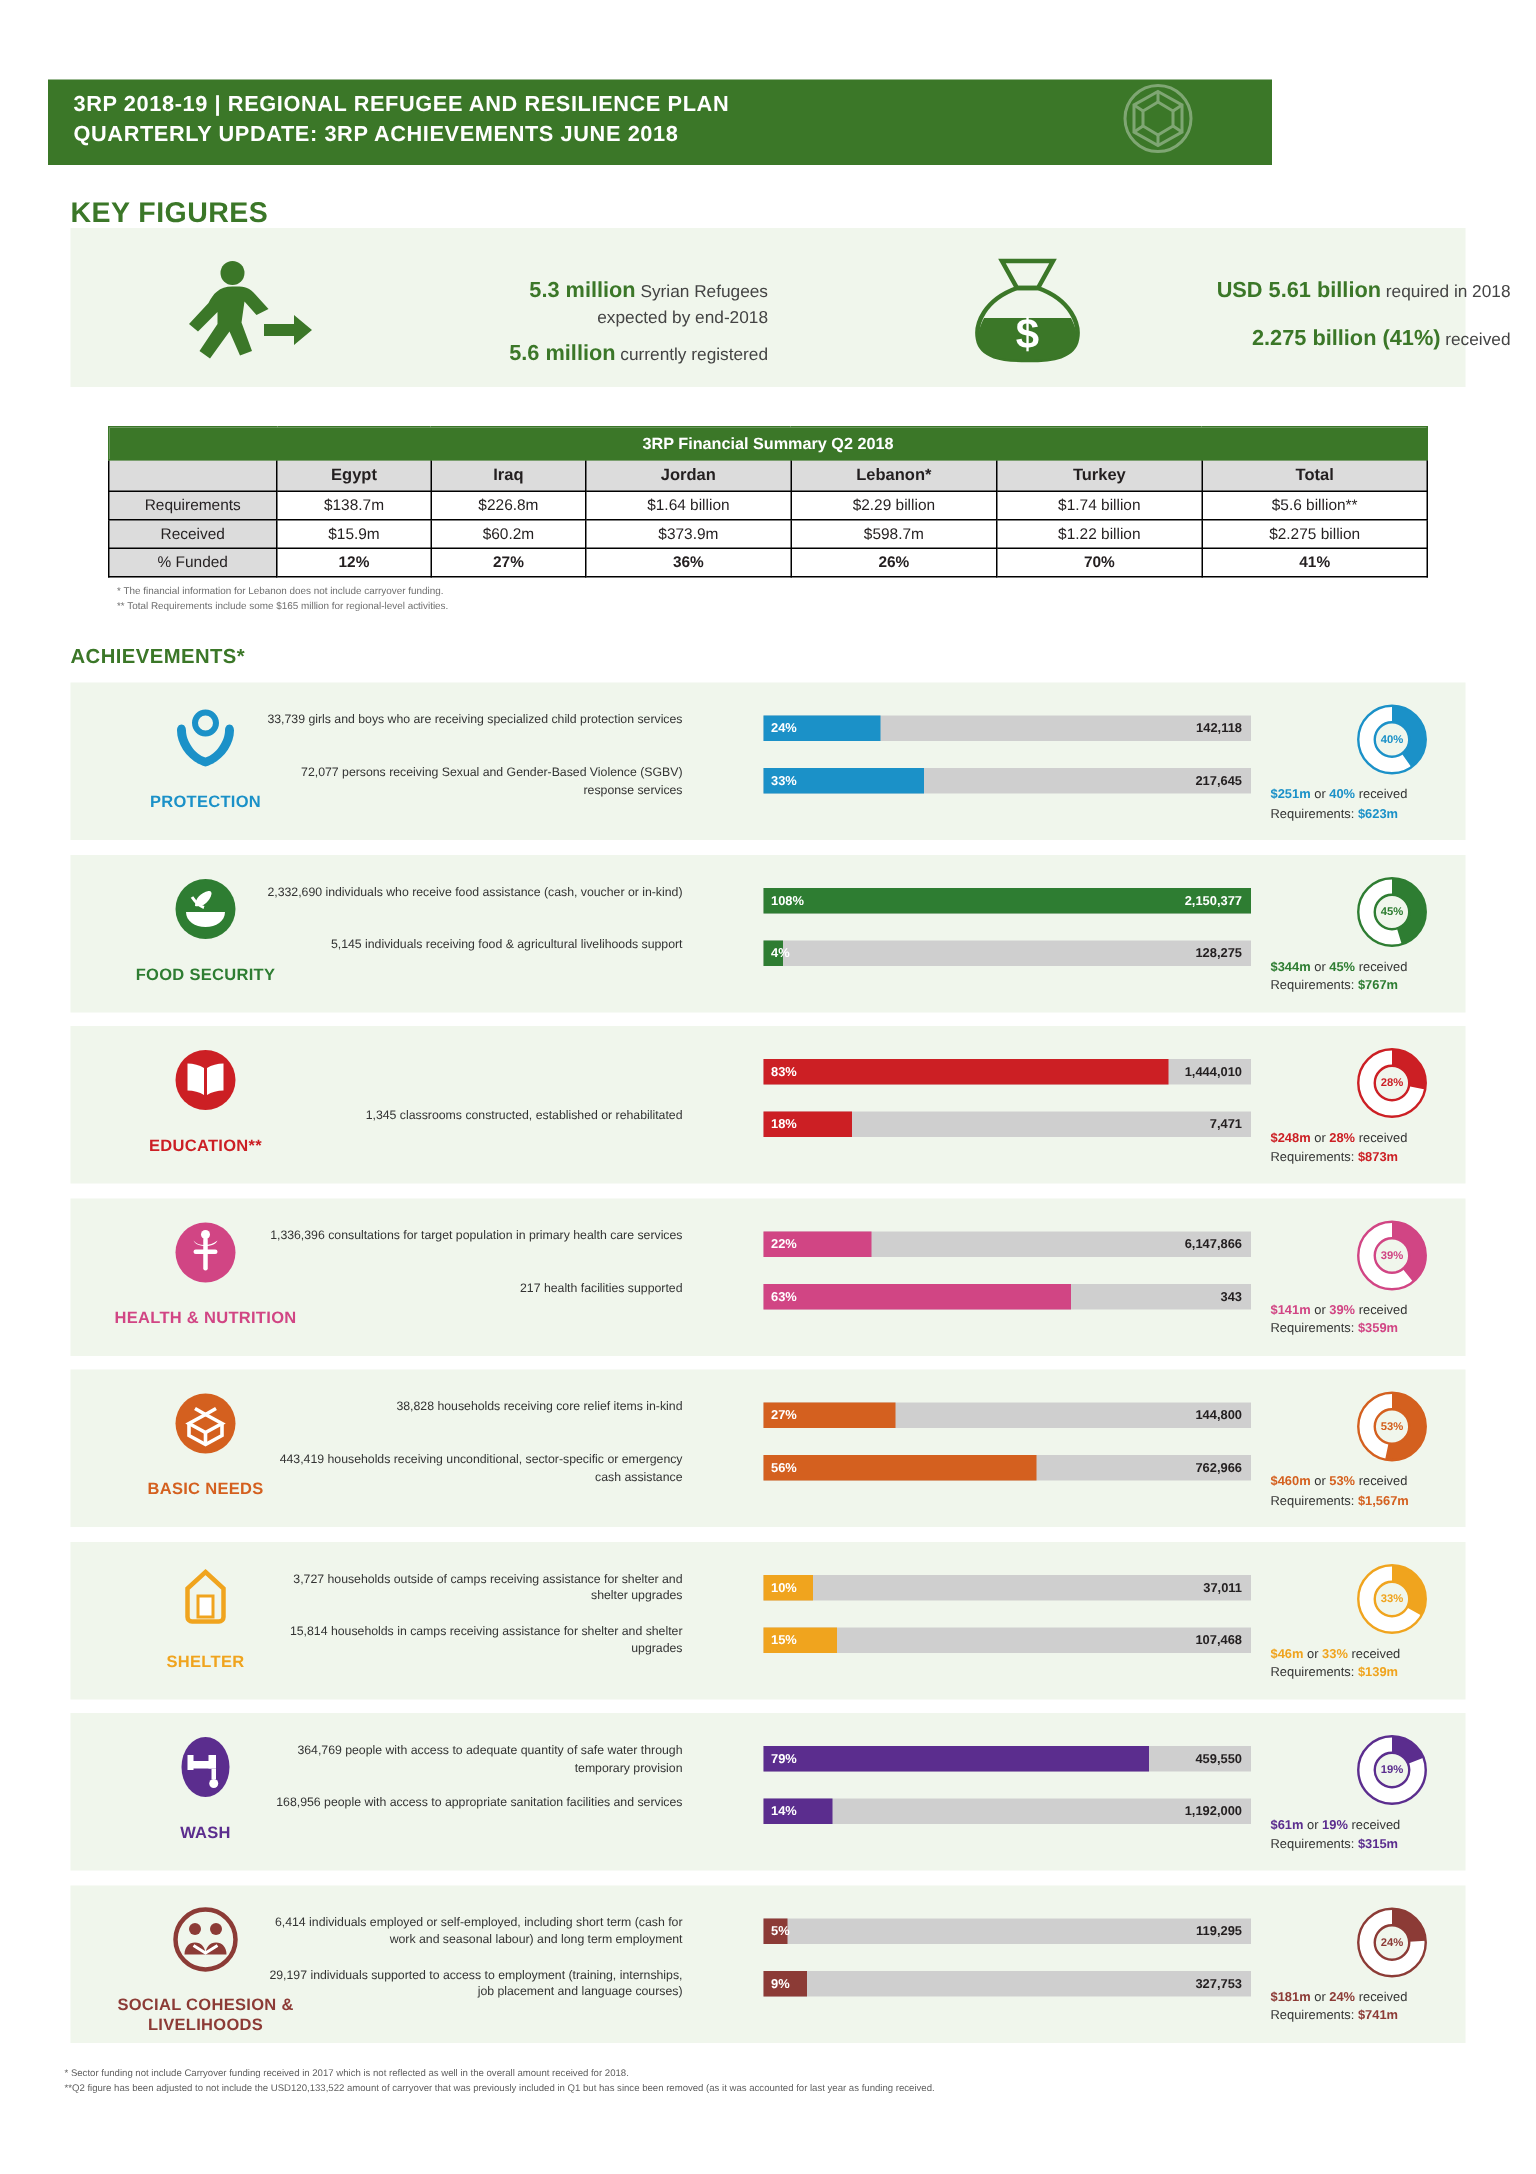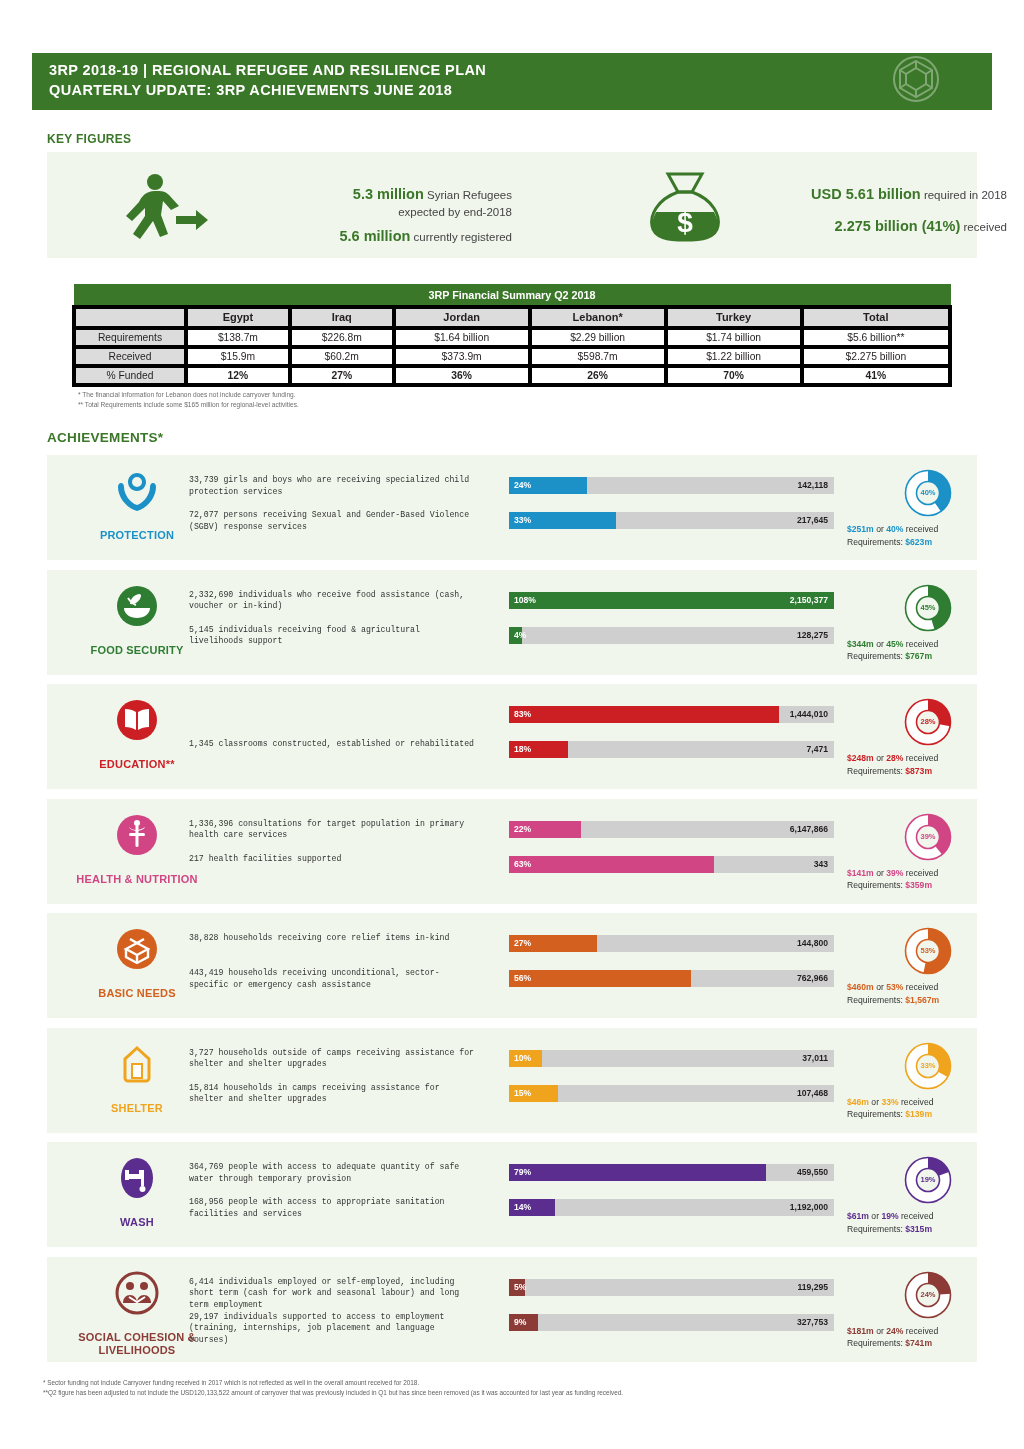--- a/index.html
+++ b/index.html
@@ -7,49 +7,49 @@
   body {
     width:1024px; height:1449px;
     background:#ffffff;
     font-family:"Liberation Sans", sans-serif;
     color:#231f20;
     position:relative;
     overflow:hidden;
   }
   
   .header {
-    position:absolute; left:32px; top:53px; width:960px; height:57px;
+    position:absolute; left:32px; top:53px; width:816px; height:57px;
     background:#3b7728;
     color:#ffffff;
     padding:9px 0 0 17px;
   }
   .header .line2 { font-size:14.5px; font-weight:bold; letter-spacing:.4px; margin-top:4px; }
   .header-logo { position:absolute; right:36px; top:-2px; width:80px; height:62px; opacity:.35; }
 
   
   .kf-title {
     position:absolute; left:47px; top:132px;
-    font-size:12px; font-weight:bold; color:#3b7728; letter-spacing:.3px;
+    font-size:19px; font-weight:bold; color:#3b7728; letter-spacing:.3px;
   }
   .kf-box {
     position:absolute; left:47px; top:152px; width:930px; height:106px;
     background:#f0f6ec;
   }
   .kf-left { position:absolute; left:45px; top:14px; width:420px; height:80px; }
   .kf-right { position:absolute; left:585px; top:14px; width:345px; height:80px; }
   .kf-text { font-size:11.5px; line-height:17px; color:#444;text-align:right; }
   .kf-text .big { font-size:14.5px; font-weight:bold; color:#3b7728; }
   .kf-row1 { position:absolute; left:150px; top:20px; width:270px; }
   .kf-row2 { position:absolute; left:150px; top:62px; width:270px; }
   .kf-r1 { position:absolute; left:115px; top:20px; width:260px; }
   .kf-r2 { position:absolute; left:115px; top:52px; width:260px; }
 
   
   .tbl { position:absolute; left:72px; top:284px; width:880px; border-collapse:collapse; }
-  .tbl td, .tbl th { border:4px solid #000000; font-size:10.3px; text-align:center; height:19px; padding:0 2px; }
+  .tbl td, .tbl th { border:1px solid #000000; font-size:10.3px; text-align:center; height:19px; padding:0 2px; }
   .tbl .title-row td {
     background:#3b7728; color:#fff; font-weight:bold; font-size:10.8px; height:22px; border:1px solid #3b7728;
   }
   .tbl .hdr td { background:#dcdcdc; font-weight:bold; font-size:11px; height:21px; }
   .tbl .rowlabel { background:#dcdcdc; font-weight:normal; text-align:center; font-size:10.3px; width:112px; }
   .tbl .pctrow td { font-weight:bold; }
   .tbl .pctrow .rowlabel { font-weight:normal; }
   .tnotes { position:absolute; left:78px; top:390px; font-size:6.6px; color:#6e6e6e; line-height:9.5px; }
 
   
@@ -58,22 +58,22 @@
     font-size:13.5px; font-weight:bold; color:#3b7728; letter-spacing:.3px;
   }
   .sector { position:absolute; left:47px; width:930px; height:105px; background:#f0f6ec; }
   .sector .icon-wrap { position:absolute; left:35px; top:14px; width:110px; text-align:center; }
   .sector .sector-name {
     position:absolute; left:0px; top:74px; width:180px; text-align:center;
     font-size:11px; font-weight:bold; letter-spacing:.2px; line-height:13px;
   }
   .sector .icon-circle { width:44px; height:44px; margin:0 auto; }
   .desc {
-    position:absolute; font-size:8.2px; line-height:11.5px; color:#333; text-align:left;
-    width:285px; left:142px;font-family:Liberation Mono, monospace;
+    position:absolute; font-size:8.2px; line-height:11.5px; color:#333; text-align:right;
+    width:285px; left:123px;
   }
   .desc.d1 { top:19px; }
   .desc.d2 { top:54px; }
   .barline { position:absolute; left:462px; width:325px; height:17px; }
   .barline.b1 { top:22px; }
   .barline.b2 { top:57px; }
   .bartrack { position:absolute; left:0; top:0; width:325px; height:17px; background:#cfcfcf; }
   .barfill { position:absolute; left:0; top:0; height:17px; }
   .barpct {
     position:absolute; left:5px; top:0; height:17px; line-height:17px;

